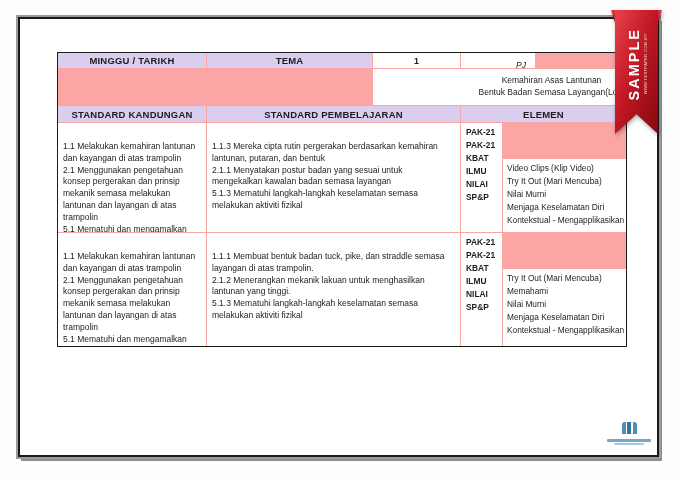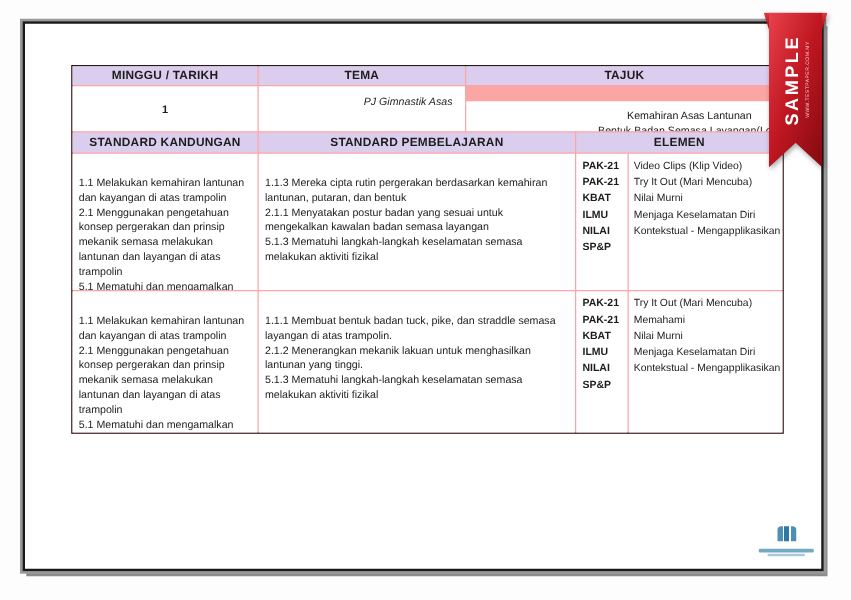--- a/index.html
+++ b/index.html
@@ -31,24 +31,24 @@
   .span3{grid-column:3/6;}
   .span23{grid-column:2/4;}
   .span45{grid-column:4/6;}
   .txt{padding:18px 5px;line-height:11.8px;white-space:pre-line;}
   
   .week{display:flex;flex-direction:column;justify-content:center;font-weight:bold;font-size:8.8px;padding:2px 6px;}
   .week-top{text-align:center;}
   .week-dates{display:flex;justify-content:space-between;align-items:center;margin-top:2px;}
   
   .tema{display:flex;align-items:flex-start;justify-content:center;padding:7px 0 1px 74px;font-style:italic;}
-  .tajuk{padding:6px 0 0 104px;text-align:center;line-height:11.5px;margin-top:12px;}
+  .tajuk{padding:6px 0 0 104px;text-align:center;line-height:11.5px;}
   
   .elab{padding:3px 2px 0 5px;font-weight:bold;}
-  .eval{padding:3px 2px 0 4px;}
+  .eval{padding:3px 2px 0 4px;margin-top:36px;}
   .elab div,.eval div{height:13px;line-height:13px;white-space:nowrap;font-size:8.3px;}
   .elab div{font-size:8.4px;}
   
   .ribbon{position:absolute;left:615px;top:10px;width:43px;height:124px;z-index:9;
           filter:drop-shadow(1px 2px 2px rgba(0,0,0,.35));}
   .ribbon-fold{position:absolute;left:-4px;top:0;width:51px;height:15px;
           background:linear-gradient(180deg,#e23840,#8e0d15);
           clip-path:polygon(0 0,100% 0,91% 100%,9% 100%);}
   .ribbon-body{position:absolute;inset:0;
           background:linear-gradient(110deg,#e8424c 0%,#c01722 48%,#84090f 100%);
@@ -69,21 +69,20 @@
 </style>
 </head>
 <body>
 
 <div class="frame"></div>
 
 <div class="tbl">
 
   <div class="cell hd">MINGGU / TARIKH</div>
   <div class="cell hd">TEMA</div>
-  <div class="cell hd span3">TAJUK</div>
 
   <div class="cell week">
     <div class="week-top">1</div>
   </div>
   <div class="cell tema">
     <span>PJ Gimnastik Asas</span>
   </div>
   <div class="cell tajuk span3">
     <div>Kemahiran Asas Lantunan</div>
     <div>Bentuk Badan Semasa Layangan(Lom</div>

